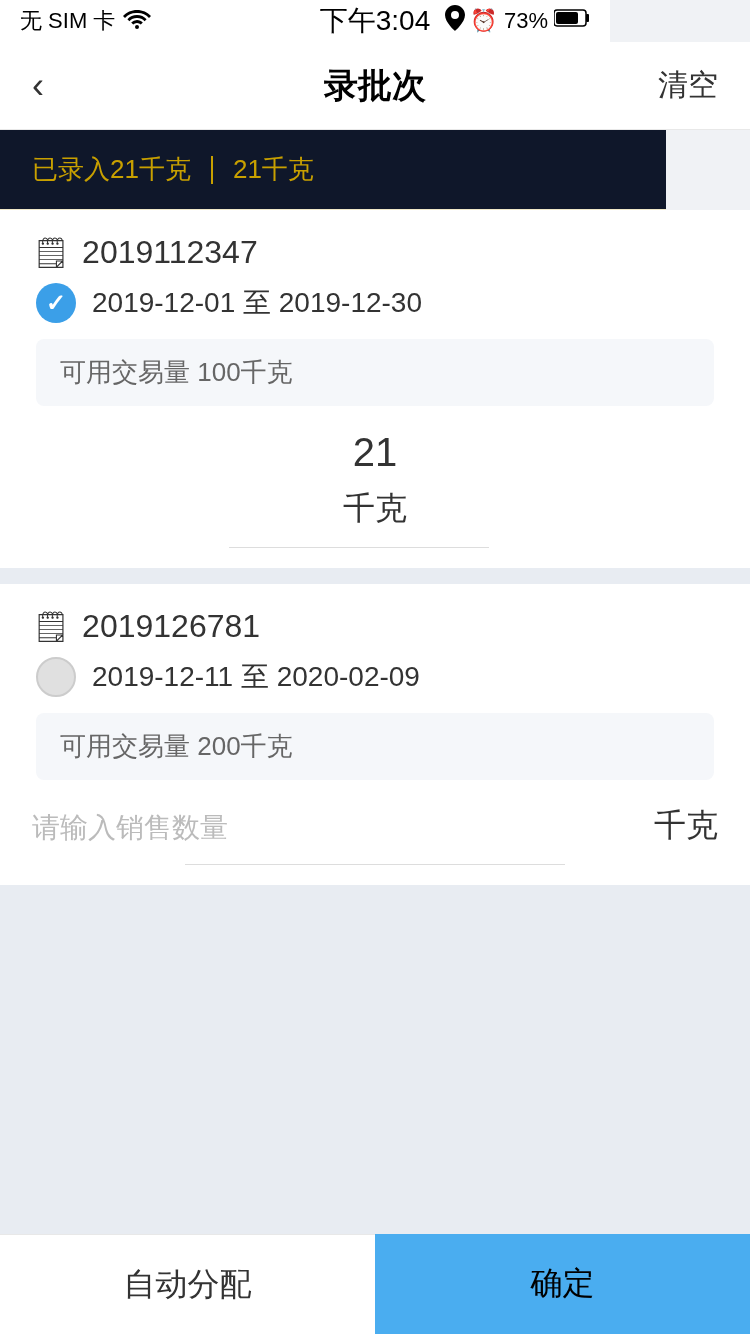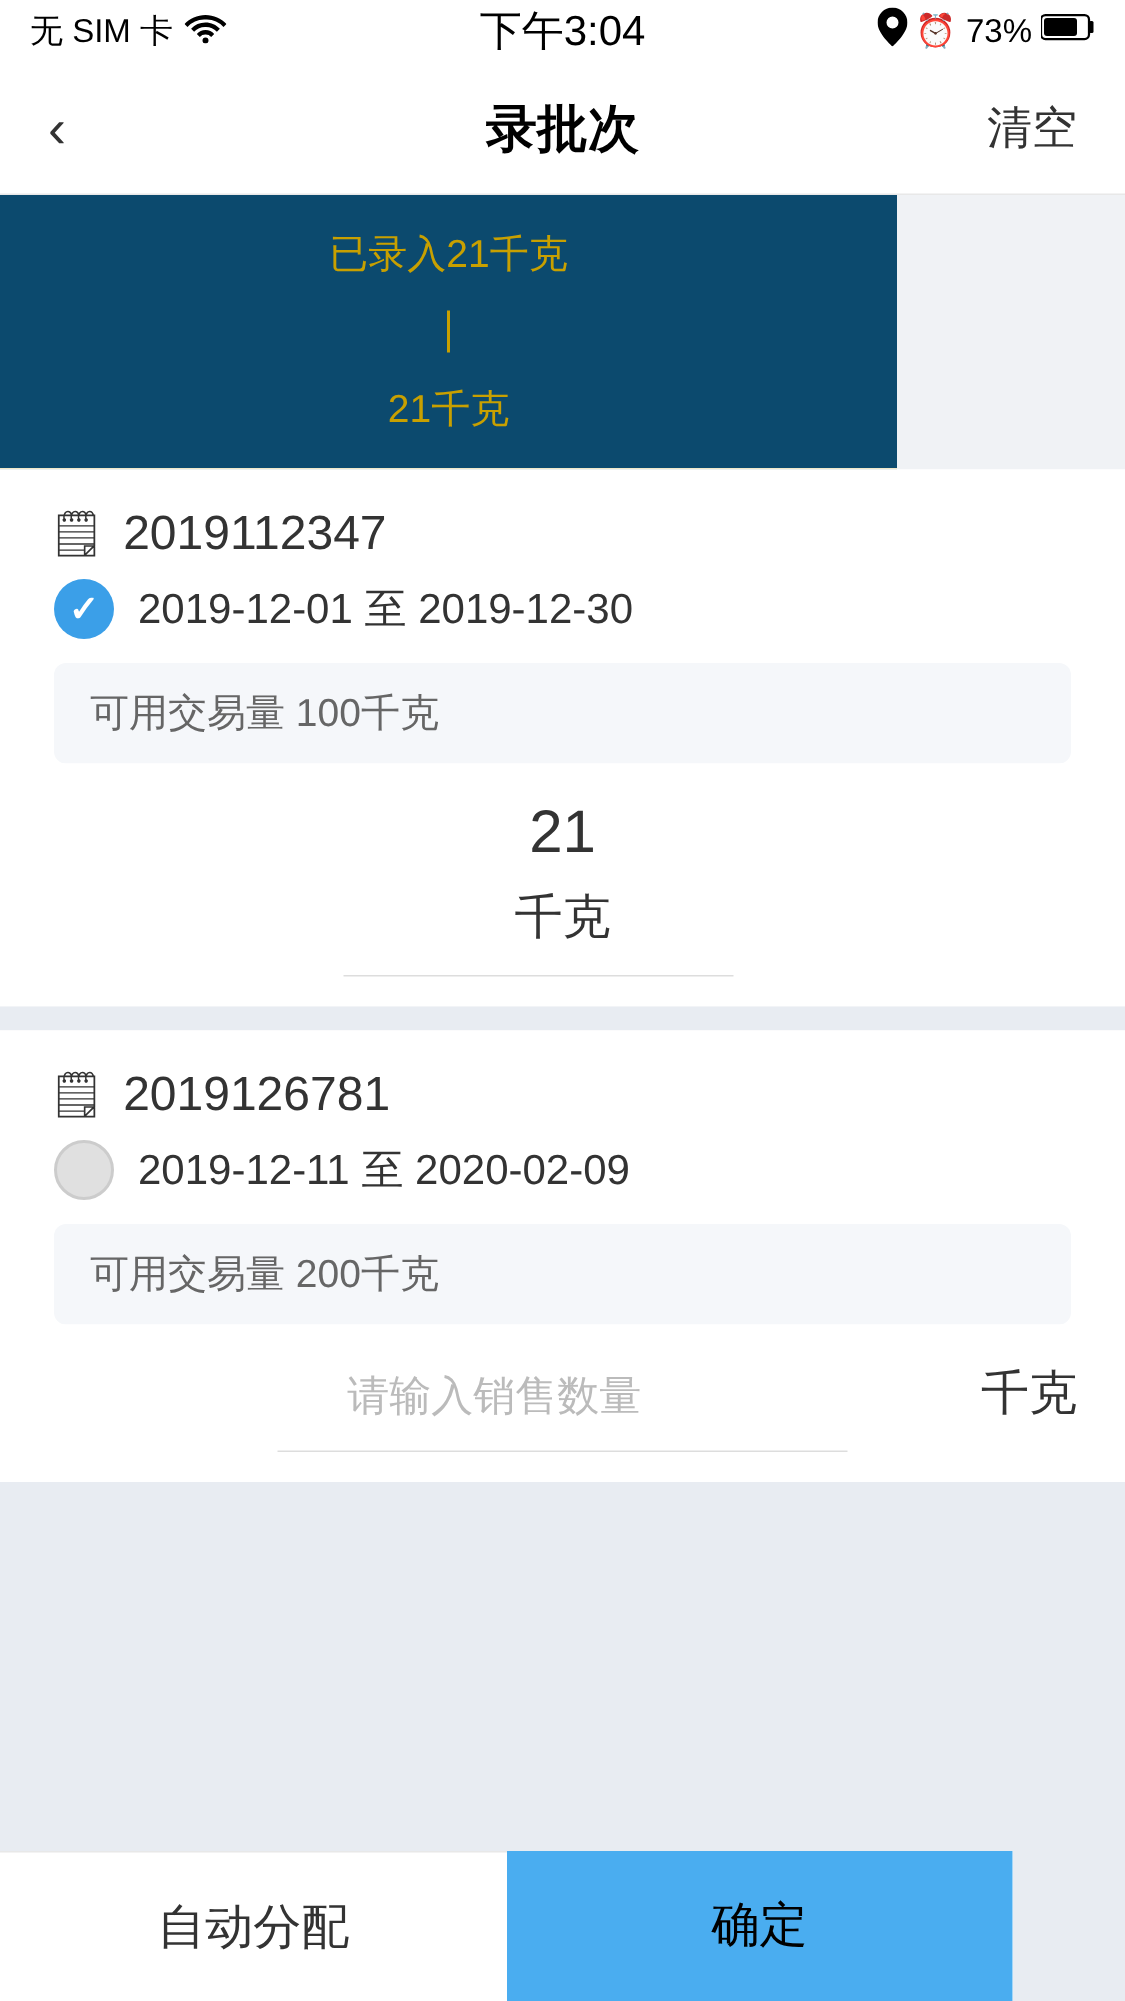--- a/index.html
+++ b/index.html
@@ -7,21 +7,21 @@
     body {
       width: 750px;
       min-height: 1334px;
       font-family: -apple-system, 'PingFang SC', 'Helvetica Neue', sans-serif;
       background: #f0f2f5;
       overflow-x: hidden;
     }
 
     
     .status-bar {
-      width: 750px;
+      width: 610px;
       height: 42px;
       background: #fff;
       display: flex;
       align-items: center;
       justify-content: space-between;
       padding: 0 20px;
       font-size: 24px;
       color: #000;
     }
     .status-left {
@@ -70,28 +70,27 @@
       transform: translateX(-50%);
     }
     .nav-clear {
       font-size: 30px;
       color: #333;
       cursor: pointer;
     }
 
     
     .info-banner {
-      width: 598px;
-      background: #0c4a6e;
+      width: 666px;
+      background: #0f172a;
       padding: 22px 32px;
       display: flex;
       align-items: center;
       gap: 20px;
       border-bottom: 1px solid #f0e8c8;
-      flex-direction: column;
     }
     .info-label {
       font-size: 26px;
       color: #c8a000;
     }
     .info-divider {
       width: 2px;
       height: 28px;
       background: #c8a000;
     }
@@ -211,21 +210,21 @@
       justify-content: flex-end;
       padding: 24px 32px 16px 32px;
       background: #fff;
       gap: 12px;
     }
     .qty-input {
       border: none;
       outline: none;
       font-size: 32px;
       color: #999;
-      text-align: center;
+      text-align: left;
       background: transparent;
       flex: 1;
     }
     .qty-input::placeholder {
       color: #bbb;
       font-size: 28px;
     }
     .input-unit {
       font-size: 32px;
       color: #333;
@@ -239,21 +238,21 @@
     }
 
     
     .bottom-spacer {
       background: #e8ecf2;
       height: 530px;
     }
 
     
     .bottom-bar {
-      width: 675px;
+      width: 750px;
       height: 100px;
       display: flex;
       position: fixed;
       bottom: 0;
       left: 0;
     }
     .btn-auto {
       flex: 1;
       background: #fff;
       border: none;

